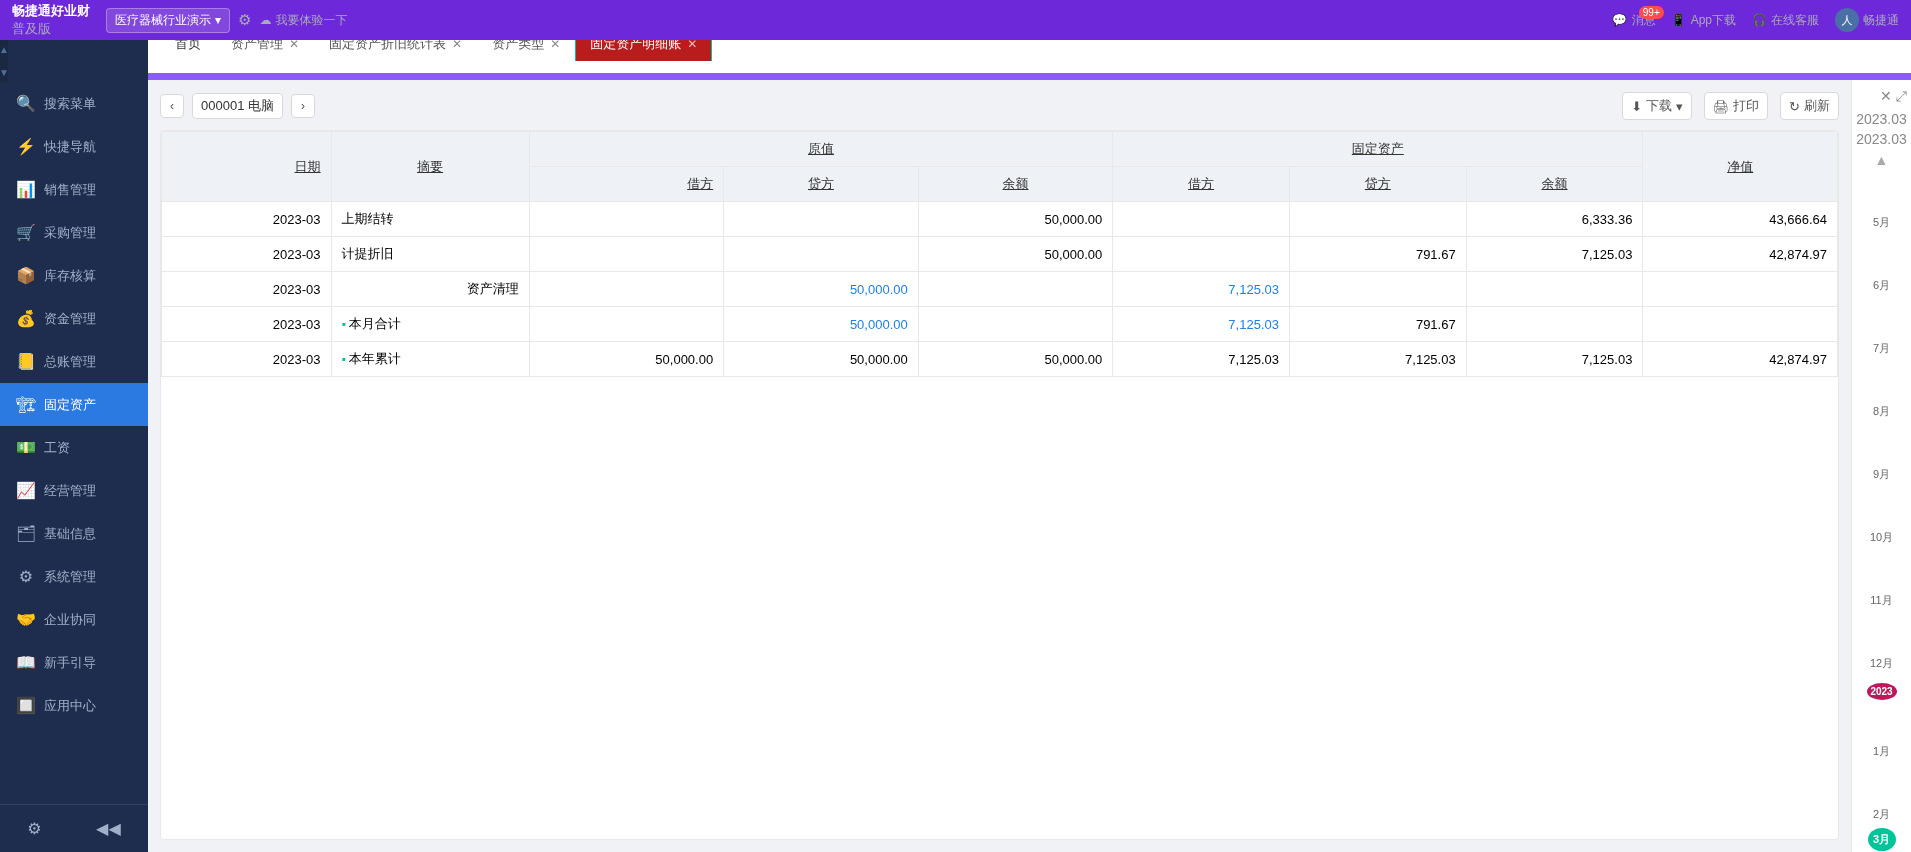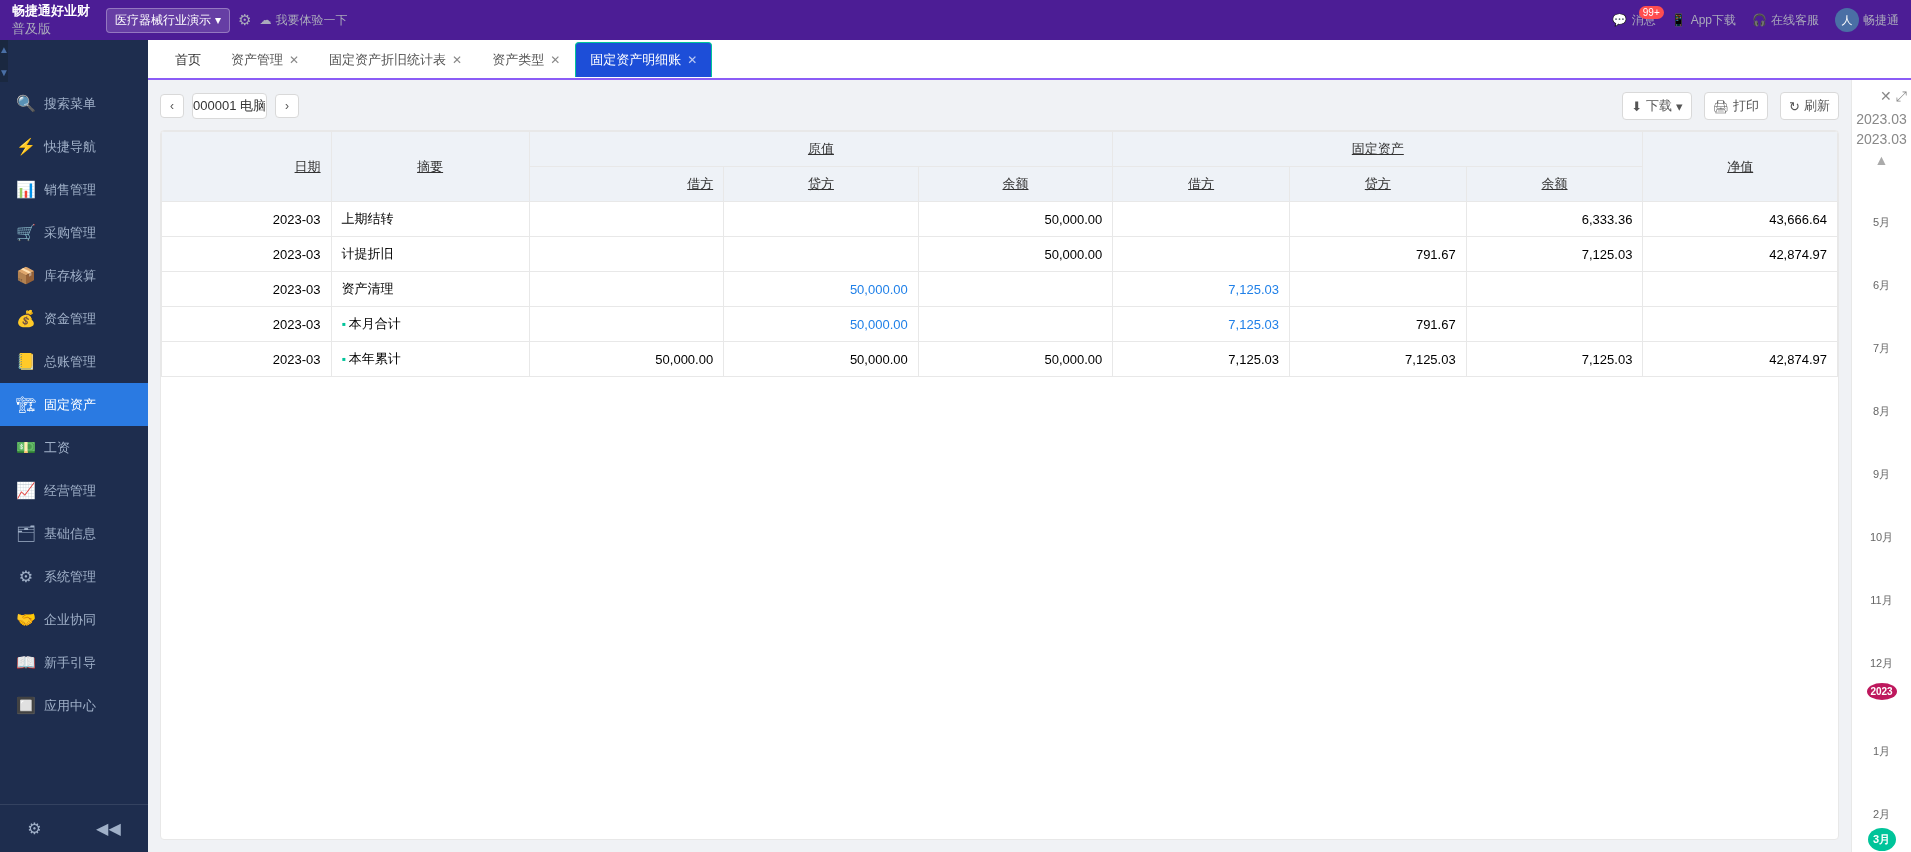--- a/index.html
+++ b/index.html
@@ -1,19 +1,19 @@
 <!DOCTYPE html>
 <html><head>
   <meta charset="utf-8">
   <style>
     * { box-sizing: border-box; margin: 0; padding: 0; }
     body { font-family: 'Microsoft YaHei', 'PingFang SC', sans-serif; font-size: 13px; background: #f0f2f5; display: flex; flex-direction: column; height: 852px; overflow: hidden; }
 
     
-    .top-bar { height: 40px; background: #4c1d95; display: flex; align-items: center; padding: 8px 12px; justify-content: space-between; flex-shrink: 0; }
+    .top-bar { height: 40px; background: #6d28d9; display: flex; align-items: center; padding: 8px 12px; justify-content: space-between; flex-shrink: 0; }
     .top-bar-left { display: flex; align-items: center; gap: 8px; }
     .logo-text { color: #fff; font-size: 13px; font-weight: bold; }
     .logo-sub { color: #aab; font-size: 13px; }
     .company-selector { background: rgba(255,255,255,0.15); border: 1px solid rgba(255,255,255,0.3); border-radius: 4px; color: #fff; padding: 3px 8px; font-size: 12px; display: flex; align-items: center; gap: 4px; cursor: pointer; }
     .settings-btn { color: #aab; cursor: pointer; font-size: 15px; }
     .experience-btn { color: #aab; font-size: 12px; display: flex; align-items: center; gap: 4px; cursor: pointer; }
     .top-bar-right { display: flex; align-items: center; gap: 16px; color: #aab; font-size: 12px; }
     .top-right-item { display: flex; align-items: center; gap: 4px; cursor: pointer; position: relative; }
     .badge { background: #ff4d4f; color: #fff; font-size: 10px; border-radius: 10px; padding: 1px 4px; position: absolute; top: -6px; right: -8px; }
     .avatar { width: 24px; height: 24px; background: #4a6fa5; border-radius: 50%; display: flex; align-items: center; justify-content: center; color: #fff; font-size: 11px; }
@@ -32,35 +32,35 @@
     .sidebar-bottom { padding: 8px 0; border-top: 1px solid rgba(255,255,255,0.1); display: flex; justify-content: space-around; }
     .sidebar-bottom-btn { color: #a0b0c8; cursor: pointer; font-size: 16px; padding: 6px; }
     .scroll-bar-v { width: 8px; background: #1a2840; display: flex; flex-direction: column; align-items: center; padding: 2px 0; }
     .scroll-arrow { color: #4a6fa5; font-size: 10px; cursor: pointer; padding: 2px; }
     .scroll-thumb { width: 6px; background: #4a6fa5; border-radius: 3px; flex: 1; margin: 4px 0; }
 
     
     .content-area { flex: 1; display: flex; flex-direction: column; overflow: hidden; }
 
     
-    .tab-bar { height: 40px; background: #fff; border-bottom: 2px solid #8b5cf6; display: flex; align-items: flex-end; padding: 1px 12px; flex-shrink: 0; }
+    .tab-bar { height: 40px; background: #fff; border-bottom: 7px solid #8b5cf6; display: flex; align-items: flex-end; padding: 12px 12px; flex-shrink: 0; }
     .tab { padding: 8px 14px; font-size: 13px; color: #555; cursor: pointer; border-radius: 4px 4px 0 0; display: flex; align-items: center; gap: 6px; border: 1px solid transparent; border-bottom: none; }
-    .tab.active { background: #1d4ed8; color: #fff; border-color: #00c49a; }
+    .tab.active { background: #b91c1c; color: #fff; border-color: #00c49a; }
     .tab .close-icon { font-size: 12px; opacity: 0.7; }
     .tab.home { color: #333; background: transparent; }
 
     
     .page-content { flex: 1; display: flex; overflow: hidden; }
     .main-panel { flex: 1; display: flex; flex-direction: column; overflow: hidden; padding: 12px; }
 
     
     .toolbar { display: flex; align-items: center; justify-content: space-between; margin-bottom: 10px; }
     .toolbar-left { display: flex; align-items: center; gap: 8px; }
     .nav-arrow { width: 24px; height: 24px; border: 1px solid #d9d9d9; border-radius: 4px; display: flex; align-items: center; justify-content: center; cursor: pointer; color: #555; font-size: 12px; background: #fff; }
-    .asset-tag { background: #fff; border: 1px solid #d9d9d9; border-radius: 4px; padding: 3px 0; font-size: 13px; color: #333; display: flex; align-items: center; gap: 4px; }
+    .asset-tag { background: #fff; border: 1px solid #d9d9d9; border-radius: 4px; padding: 3px 8px; font-size: 13px; color: #333; display: flex; align-items: center; gap: 4px; }
     .toolbar-right { display: flex; align-items: center; gap: 12px; }
     .toolbar-btn { display: flex; align-items: center; gap: 4px; cursor: pointer; color: #555; font-size: 13px; padding: 4px 8px; border: 1px solid #d9d9d9; border-radius: 4px; background: #fff; }
 
     
     .table-wrapper { flex: 1; overflow: auto; border: 1px solid #e8e8e8; background: #fff; border-radius: 4px; }
     table { width: 100%; border-collapse: collapse; }
     th, td { border: 1px solid #e8e8e8; padding: 8px 10px; text-align: right; font-size: 13px; white-space: nowrap; }
     th { background: #eef2f7; color: #333; font-weight: 500; text-align: center; position: sticky; top: 0; z-index: 2; text-decoration: underline; }
     td:first-child, th:first-child { text-align: right; }
     td:nth-child(2), th:nth-child(2) { text-align: center; }
@@ -287,21 +287,21 @@
                 <td></td>
                 <td>50,000.00</td>
                 <td></td>
                 <td>791.67</td>
                 <td>7,125.03</td>
                 <td>42,874.97</td>
               </tr>
 
               <tr>
                 <td>2023-03</td>
-                <td style="text-align:left">资产清理</td>
+                <td style="text-align:right">资产清理</td>
                 <td></td>
                 <td style="color:#2080e8">50,000.00</td>
                 <td></td>
                 <td style="color:#2080e8">7,125.03</td>
                 <td></td>
                 <td></td>
                 <td></td>
               </tr>
 
               <tr class="month-total">

